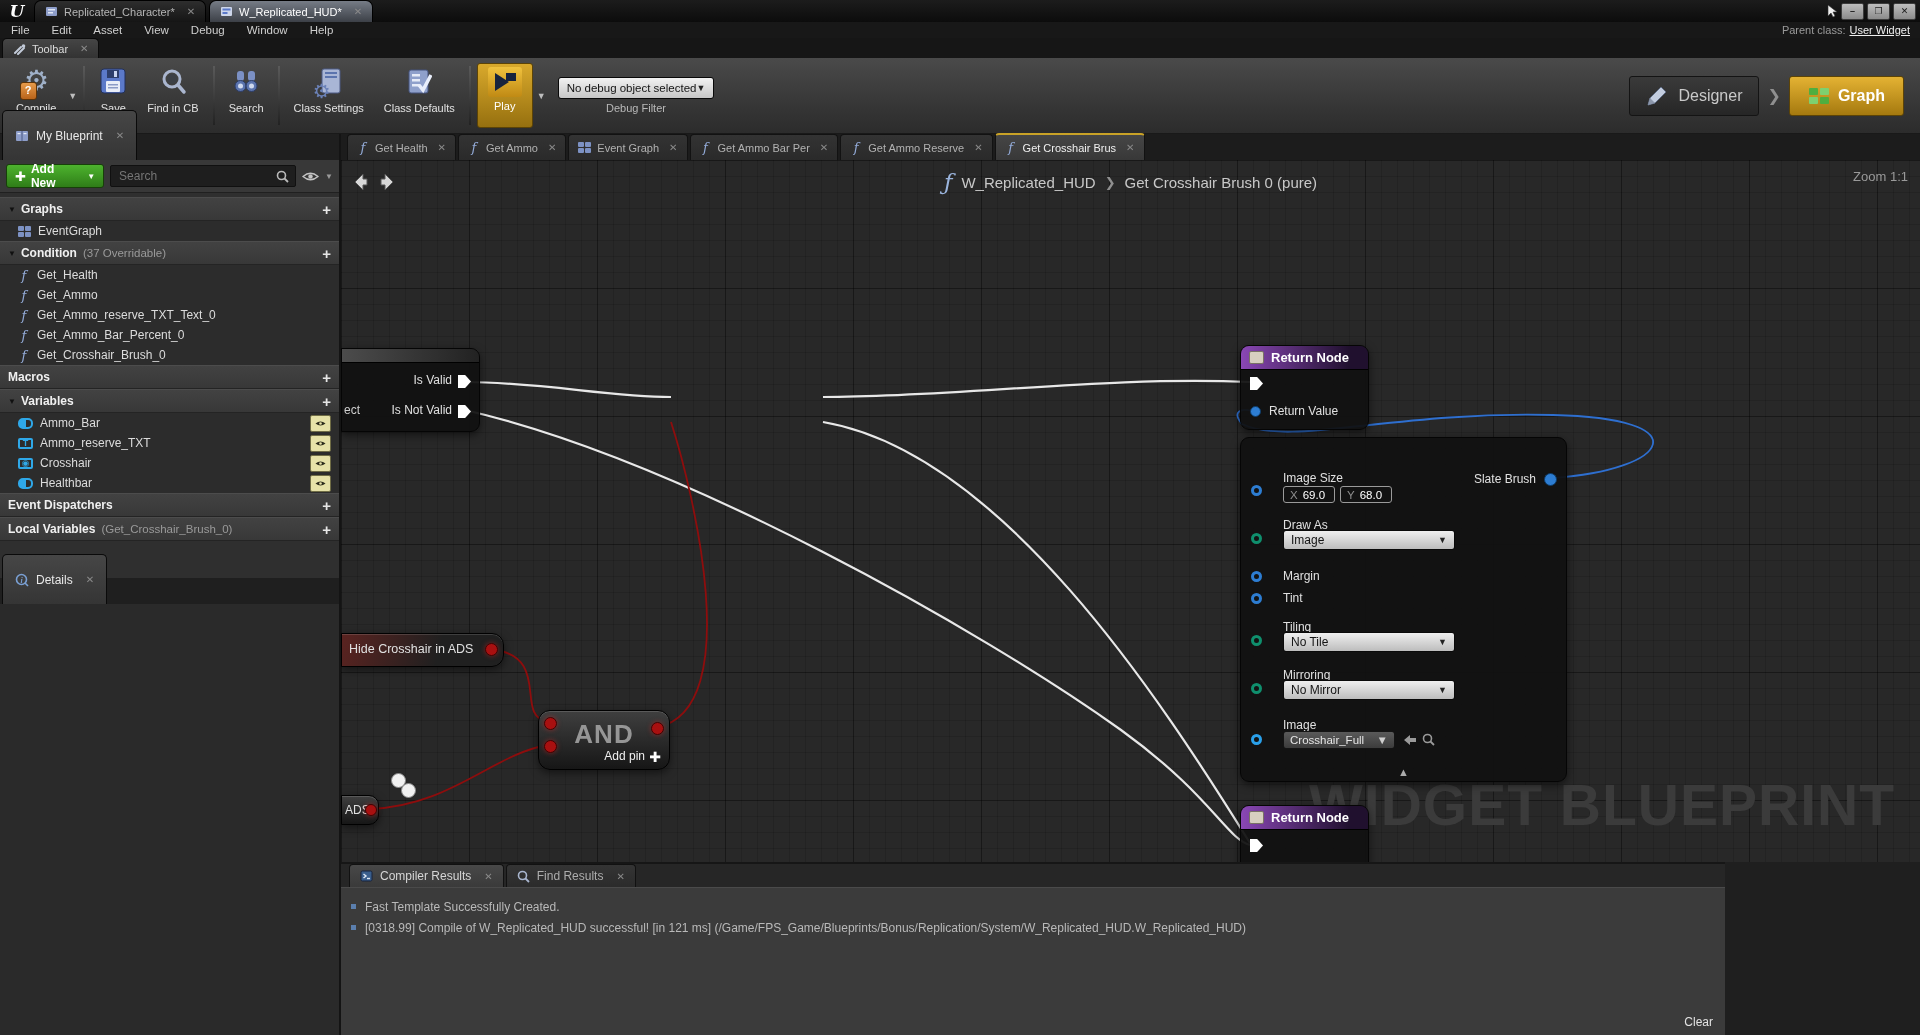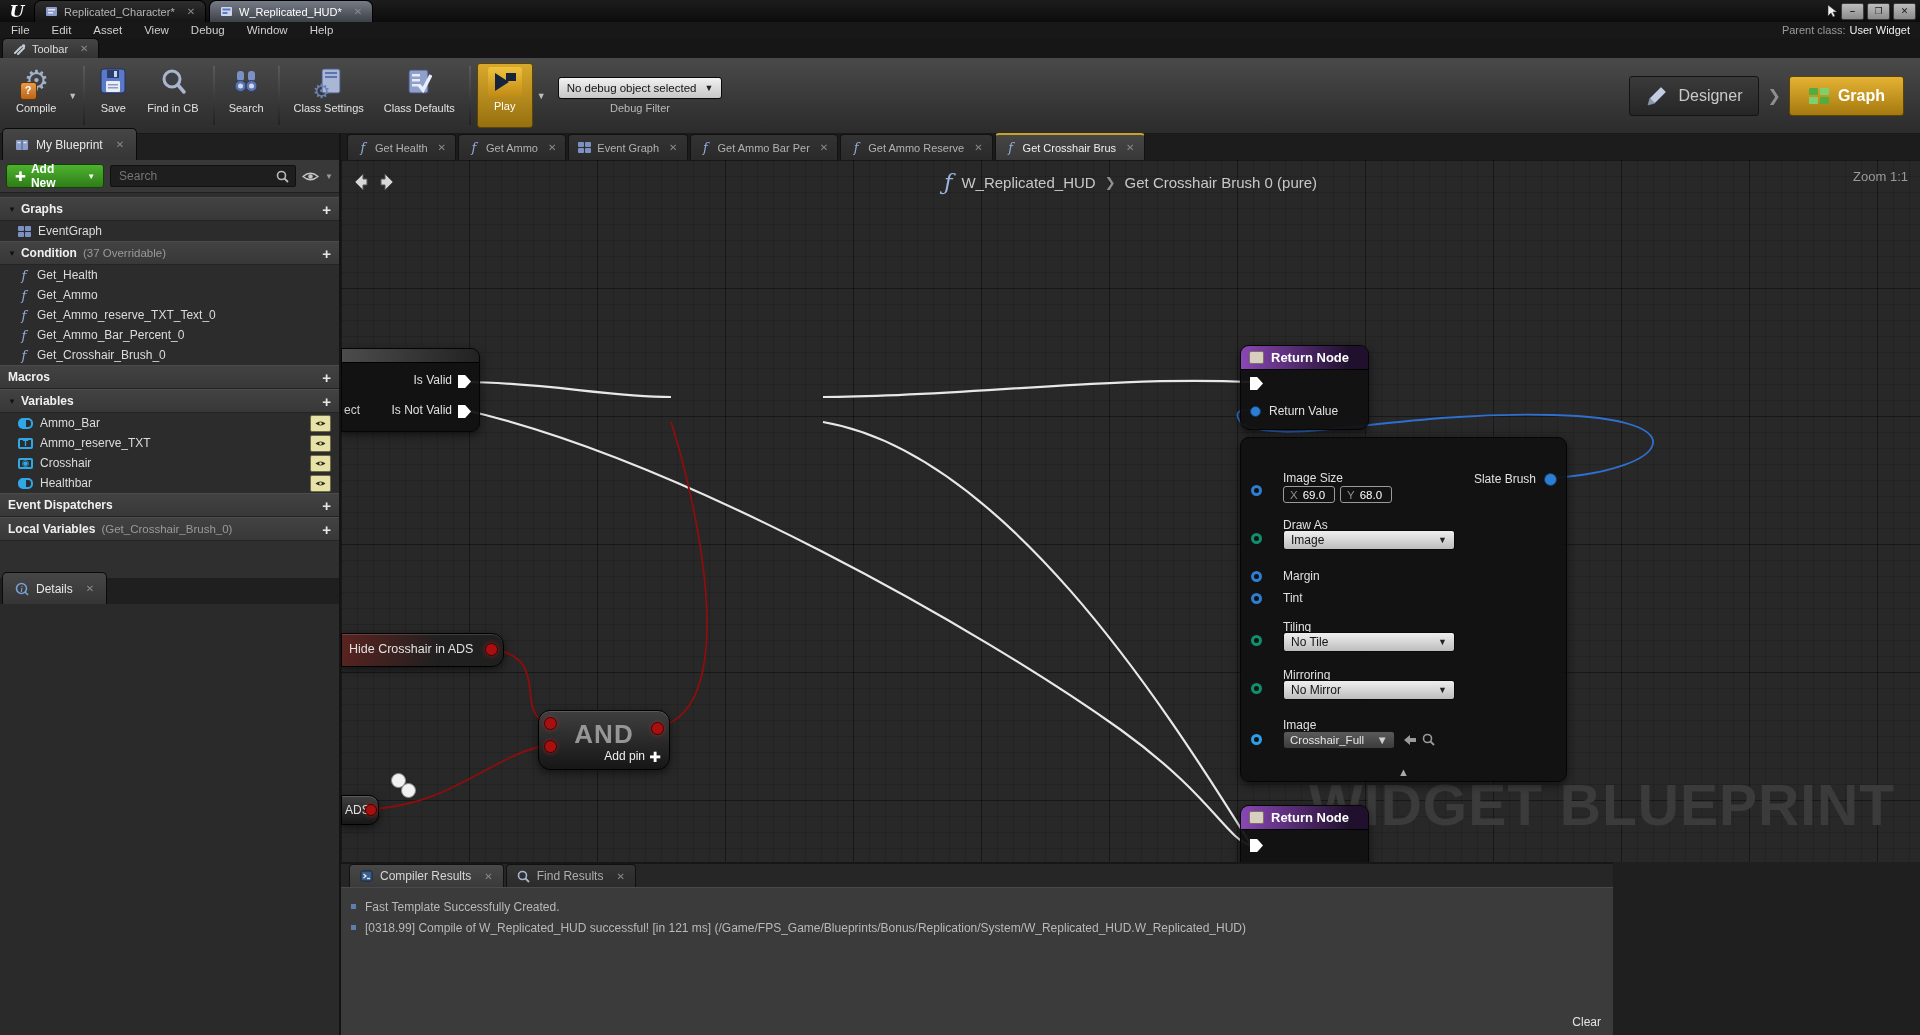--- a/index.html
+++ b/index.html
@@ -14,49 +14,49 @@
   .doc-tab.inactive{background:linear-gradient(#2e2e2e,#151515);color:#b5b5b5;}
   .doc-tab.active{background:linear-gradient(#767c86,#3c4047);color:#fff;}
   .tab-x{color:#8a8a8a;font-size:10px;margin-left:6px;}
   .win-controls{margin-left:auto;display:flex;align-items:center;gap:3px;padding-right:4px;height:22px;}
   .win-btn{width:21px;height:15px;background:linear-gradient(#bdbdbd,#8b8b8b);border:1px solid #3c3c3c;border-radius:2px;color:#1a1a1a;font-size:9px;line-height:14px;text-align:center;font-weight:bold;}
 
   
   .menubar{position:absolute;left:0;top:22px;width:1920px;height:16px;background:#181818;display:flex;align-items:center;font-size:11.5px;color:#cfcfcf;}
   .menu-item{padding:0 11px;}
   .parent-class{margin-left:auto;padding-right:10px;font-size:11px;color:#9a9a9a;}
-  .parent-class a{color:#efefef;margin-left:4px;margin-top:43px;}
+  .parent-class a{color:#efefef;text-decoration:underline;margin-left:4px;margin-top:43px;}
 
   
   .tb-strip{position:absolute;left:0;top:38px;width:1920px;height:20px;background:#161616;display:flex;align-items:flex-end;}
   .panel-tab{height:19px;background:linear-gradient(#454545,#333);border:1px solid #0a0a0a;border-bottom:none;border-radius:5px 5px 0 0;display:flex;align-items:center;gap:6px;padding:0 10px;font-size:11px;color:#dcdcdc;margin-left:2px;}
 
   
   .toolbar{position:absolute;left:0;top:58px;width:1920px;height:76px;background:linear-gradient(#4a4a4a,#343434 70%,#2c2c2c);border-bottom:1px solid #191919;display:flex;align-items:stretch;padding:0 6px;box-sizing:border-box;}
   .tbtn{display:flex;flex-direction:column;align-items:center;justify-content:flex-start;padding:5px 10px 2px;gap:3px;}
   .tbtn .ticon{height:36px;display:flex;align-items:center;justify-content:center;}
   .tbtn .tlabel{font-size:11px;color:#e2e2e2;}
   .tsep{width:2px;margin:8px 4px;background:linear-gradient(#5a5a5a,#222);}
   .caret{color:#bdbdbd;font-size:9px;align-self:center;margin:0 2px;}
   .play-btn{background:linear-gradient(#d9a92c,#96700f);border:1px solid #5d4406;border-radius:3px;margin:5px 2px;padding:3px 10px 2px;}
   .play-btn .tlabel{color:#fff;}
   .play-icon{width:34px;height:30px;background:linear-gradient(#f0c23e,#c08a14);border-radius:3px;display:flex;align-items:center;justify-content:center;}
   .dbg-group{display:flex;flex-direction:column;align-items:center;justify-content:center;gap:3px;padding:0 10px;}
-  .dbg-select{background:linear-gradient(#f2f2f2,#c6c6c6);color:#141414;font-size:11.5px;border:1px solid #090909;border-radius:3px;height:20px;display:flex;align-items:center;gap:8px;padding:0 8px;}
+  .dbg-select{background:linear-gradient(#f2f2f2,#c6c6c6);color:#141414;font-size:11.5px;border:1px solid #090909;border-radius:3px;height:20px;display:flex;align-items:center;padding:0 8px;}
   .dbg-select .dd-caret{font-size:9px;color:#222;}
   .dbg-label{font-size:11px;color:#b9b9b9;}
   .mode-group{margin-left:auto;display:flex;align-items:center;gap:8px;padding-right:10px;}
   .designer-btn{display:flex;align-items:center;gap:8px;background:linear-gradient(#3a3a3a,#262626);border:1px solid #141414;border-radius:3px;height:38px;padding:0 16px;color:#c9c9c9;font-size:16px;}
   .mode-chev{color:#8f8f8f;font-size:16px;}
   .graph-btn{display:flex;align-items:center;gap:8px;background:linear-gradient(#e4b233,#a5790f);border:1px solid #5d4406;border-radius:3px;height:38px;padding:0 18px;color:#fff;font-size:16px;font-weight:bold;}
 
   
   .left-panel{position:absolute;left:0;top:134px;width:341px;height:901px;background:#2f2f2f;border-right:2px solid #141414;box-sizing:border-box;}
   .lp-strip{height:26px;background:#1f1f1f;display:flex;align-items:flex-end;}
-  .lp-tab{height:25px;background:linear-gradient(#464646,#353535);border:1px solid #0a0a0a;border-bottom:none;border-radius:5px 5px 0 0;display:flex;align-items:center;gap:7px;padding:3px 12px;font-size:12px;color:#e8e8e8;margin-left:2px;}
+  .lp-tab{height:25px;background:linear-gradient(#464646,#353535);border:1px solid #0a0a0a;border-bottom:none;border-radius:5px 5px 0 0;display:flex;align-items:center;gap:7px;padding:12px 12px;font-size:12px;color:#e8e8e8;margin-left:2px;}
   .addnew-row{height:32px;background:#383838;border-bottom:1px solid #202020;display:flex;align-items:center;padding:0 6px;gap:6px;}
   .addnew{background:linear-gradient(#4db32e,#2f7d18);border:1px solid #174009;border-radius:3px;height:22px;display:flex;align-items:center;gap:5px;color:#fff;font-size:12px;font-weight:bold;padding:0 8px;}
   .addnew .plus{font-size:13px;}
   .addnew .dd-caret{font-size:8px;}
   .search-box{flex:1;height:20px;background:#1e1e1e;border:1px solid #101010;border-radius:2px;display:flex;align-items:center;padding:0 6px;}
   .search-box input{flex:1;background:transparent;border:none;outline:none;color:#9a9a9a;font-size:12px;font-family:inherit;}
   .sec-hdr{height:22px;background:linear-gradient(#424242,#383838);border-top:1px solid #4c4c4c;border-bottom:1px solid #242424;display:flex;align-items:center;padding:0 8px;font-size:12px;font-weight:bold;color:#f0f0f0;}
   .sec-hdr .tri{font-size:8px;color:#101010;margin-right:5px;}
   .sec-hdr .note{font-weight:normal;color:#9a9a9a;margin-left:6px;font-size:11.5px;}
   .sec-hdr .plus-btn{margin-left:auto;color:#e6e6e6;font-size:15px;font-weight:bold;line-height:1;}
@@ -109,21 +109,21 @@
   .dd .dd-caret{font-size:9px;color:#222;}
   .dd-small{position:absolute;background:linear-gradient(#5a5a5a,#3c3c3c);border:1px solid #141414;border-radius:3px;height:18px;display:flex;align-items:center;justify-content:space-between;gap:6px;padding:0 6px;font-size:11.5px;color:#e6e6e6;box-sizing:border-box;}
   .valbox{position:absolute;height:17px;background:#121212;border:1px solid #9a9a9a;border-radius:3px;display:flex;align-items:center;gap:5px;padding:0 6px;font-size:11.5px;box-sizing:border-box;}
   .valbox .axis{color:#8f8f8f;}
   .valbox .val{color:#fff;}
   .node-compact{position:absolute;background:linear-gradient(#3f3f3f,#161616);border:1px solid #000;border-radius:12px;box-shadow:inset 0 1px 0 rgba(255,255,255,.14),0 3px 8px rgba(0,0,0,.5);z-index:2;}
   .collapse-arr{position:absolute;left:0;right:0;bottom:3px;text-align:center;color:#ababab;font-size:11px;}
   .rr-dot{position:absolute;width:13px;height:13px;border-radius:50%;background:#f2f2f2;border:1px solid #888;z-index:2;}
 
   
-  .bottom-panel{position:absolute;left:341px;top:862px;width:1272px;height:173px;background:#3a3a3a;border-top:2px solid #161616;box-sizing:border-box;}
+  .bottom-panel{position:absolute;left:341px;top:862px;width:1384px;height:173px;background:#3a3a3a;border-top:2px solid #161616;box-sizing:border-box;}
   .bp-strip{height:23px;background:#262626;display:flex;align-items:flex-end;padding-left:8px;}
   .bp-tab{height:22px;display:flex;align-items:center;gap:7px;padding:0 10px;font-size:12px;color:#d6d6d6;border-radius:4px 4px 0 0;border:1px solid #111;border-bottom:none;margin-right:2px;}
   .bp-tab.active{background:linear-gradient(#484848,#3a3a3a);}
   .bp-tab.inactive{background:linear-gradient(#343434,#2b2b2b);color:#adadad;}
   .bp-body{position:relative;height:148px;background:#3b3b3b;border-top:1px solid #4a4a4a;padding:8px 10px;box-sizing:border-box;font-size:12px;color:#b9b9b9;}
   .bp-line{display:flex;align-items:center;gap:9px;height:21px;}
   .bullet{width:5px;height:5px;background:#5b7fae;display:inline-block;}
   .clear-btn{position:absolute;right:12px;bottom:6px;font-size:12px;color:#e3e3e3;}
 </style>
 </head>

